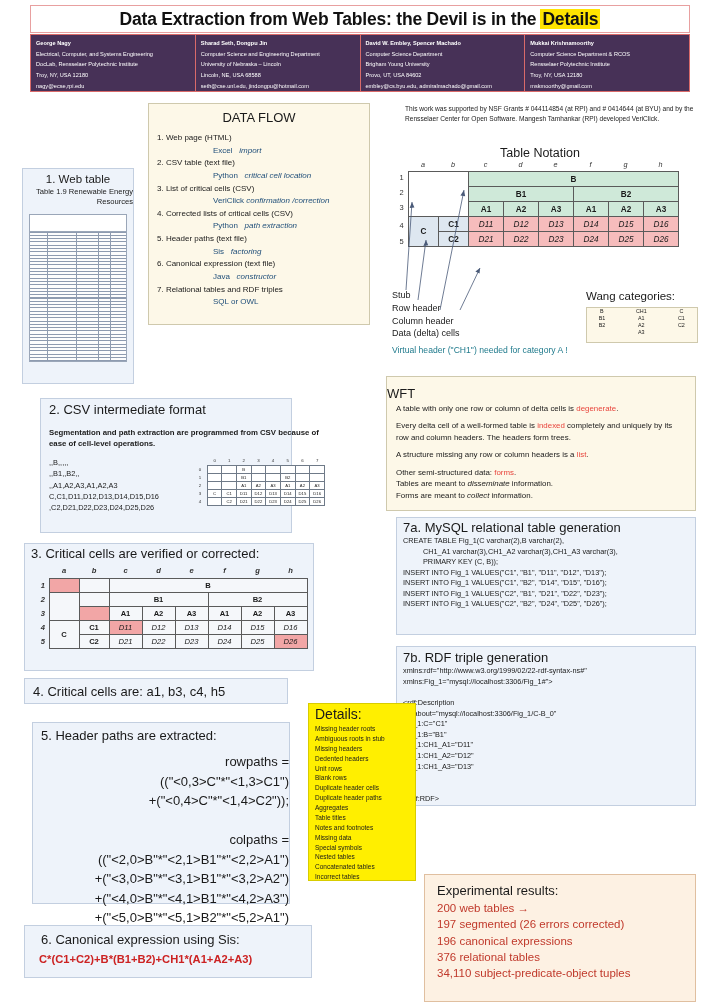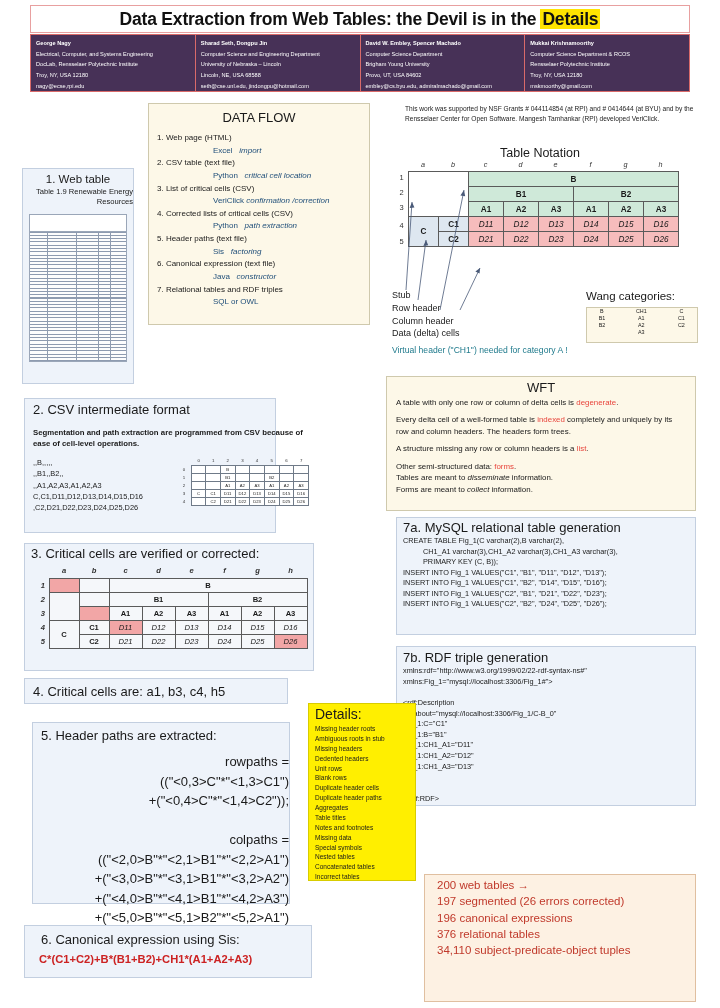--- a/index.html
+++ b/index.html
@@ -104,21 +104,21 @@
   #arrows-svg { left:380px; top:160px; width:200px; height:190px; pointer-events:none; }
 
   
   #wang-title { left:586px; top:290px; font-size:11.5px; }
   #wang-box { left:586px; top:307px; width:112px; height:36px; }
   #wang-box table { width:100%; border-collapse:collapse; font-size:5.4px; }
   #wang-box td { text-align:center; padding:0; line-height:1.28; }
 
   
   #wft-panel { left:386px; top:376px; width:310px; height:135px; }
-  #wft-title { font-size:13px; text-align:center; margin-top:3px; }
+  #wft-title { font-size:13px; margin-top:9px; }
   #wft-body { padding:2px 9px 0 9px; font-size:7.9px; line-height:1.45; }
   #wft-body p { margin:0 0 6px 0; }
   .red { color:#e8453c; }
   .ital { font-style:italic; }
 
   
   #sql-panel { left:396px; top:517px; width:300px; height:118px; }
   #sql-title { font-size:13px; margin:2px 0 0 6px; }
   #sql-code { margin:1px 0 0 6px; font-size:7.3px; line-height:1.44; }
   .indent1 { padding-left:20px; }
@@ -127,21 +127,21 @@
   #rdf-panel { left:396px; top:646px; width:300px; height:160px; }
   #rdf-title { font-size:13px; margin:3px 0 0 6px; }
   #rdf-code { margin:1px 0 0 6px; font-size:7.3px; line-height:1.46; }
 
   
   #exp-panel { left:424px; top:874px; width:272px; height:128px; }
   #exp-title { font-size:13px; margin:8px 0 0 12px; }
   #exp-list { margin:2px 0 0 12px; font-size:11.5px; line-height:1.42; color:#c0392b; }
 
   
-  #csv-panel { left:24px; top:398px; width:252px; height:135px; }
+  #csv-panel { left:40px; top:398px; width:252px; height:135px; }
   #csv-title { font-size:13px; margin:3px 0 0 8px; }
   #csv-desc { margin:10px 0 0 8px; font-size:7.8px; line-height:1.42; width:275px;font-weight:bold; }
   #csv-lines { margin:8px 0 0 8px; font-size:7.4px; line-height:1.52; }
   #csv-mini { position:absolute; left:152px; top:58px; width:132px; }
   #csv-mini table { border-collapse:collapse; font-size:4.2px; }
   #csv-mini td { border:1px solid #6f7a88; width:15px; height:8px; text-align:center; padding:0; background:#fff; }
   #csv-mini td.lbl { border:none; background:transparent; color:#333; font-size:4.4px; }
 
   
   #cc-panel { left:24px; top:543px; width:290px; height:128px; }
@@ -387,20 +387,21 @@
     <div>Fig_1:CH1_A1="D11"</div>
     <div>Fig_1:CH1_A2="D12"</div>
     <div>Fig_1:CH1_A3="D13"</div>
     <div>/&gt;</div>
     <div>…</div>
     <div>&lt;/rdf:RDF&gt;</div>
   </div>
 </div>
 
 <div class="abs panel-peach" id="exp-panel">
+  <div id="exp-title">Experimental results:</div>
   <div id="exp-list">
     <div>200 web tables →</div>
     <div>197 segmented (26 errors corrected)</div>
     <div>196 canonical expressions</div>
     <div>376 relational tables</div>
     <div>34,110 subject-predicate-object tuples</div>
   </div>
 </div>
 
 <div class="abs panel" id="csv-panel">

